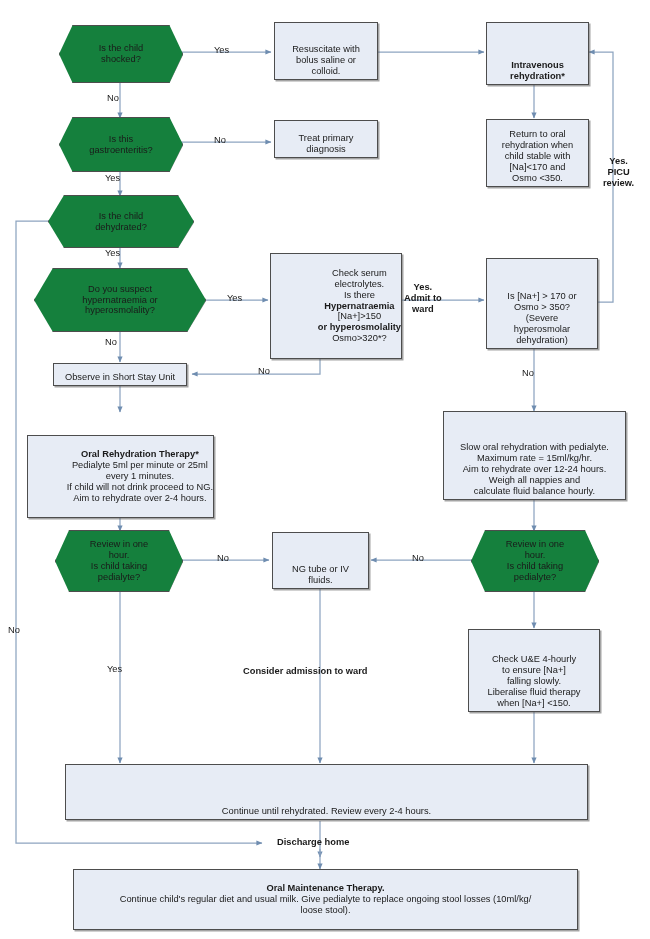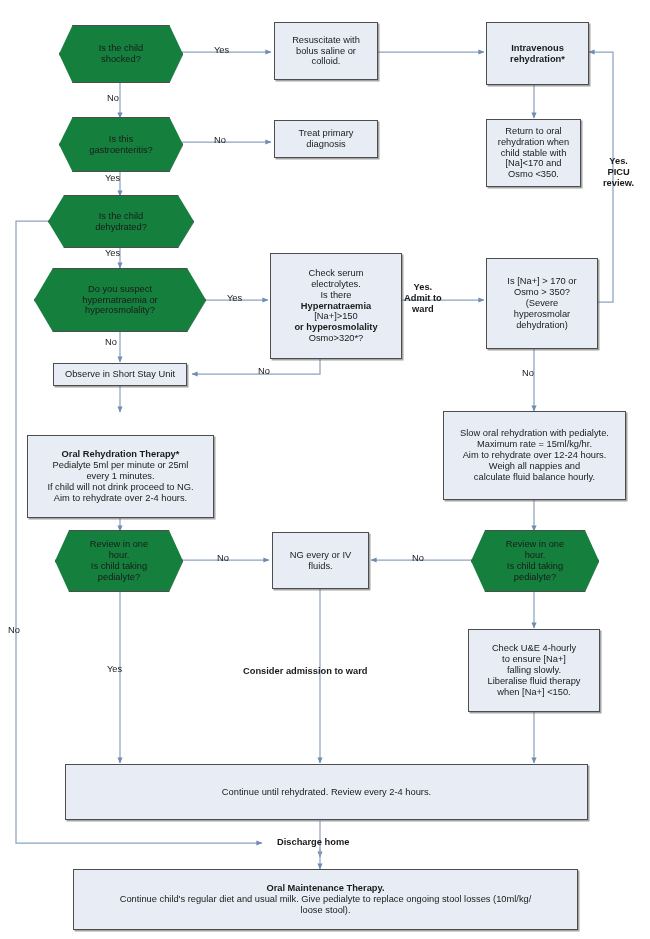--- a/index.html
+++ b/index.html
@@ -8,21 +8,21 @@
     width:650px;height:939px;
     background:#ffffff;
     font-family:"Liberation Sans","DejaVu Sans",sans-serif;
     color:#1a1a1a;
     overflow:hidden;
   }
   svg.edges{position:absolute;left:0;top:0;width:650px;height:939px;overflow:visible;}
   .node{
     position:absolute;
     box-sizing:border-box;
-    display:flex;align-items:center;justify-content:center;
+    display:flex;align-items:flex-end;justify-content:center;
     text-align:center;
     line-height:1.18;
     z-index:3;
   }
   .box{
     background:#e7ecf5;
     border:1.3px solid #4d4d4d;
     box-shadow:1.5px 1.5px 0 rgba(90,90,90,0.55);
   }
   .hex{
@@ -168,21 +168,21 @@
   <div class="node box t" style="left:486px;top:22px;width:103px;height:63px;font-weight:bold;">
     <div class="inner" style="white-space:pre-line;">Intravenous
 rehydration*</div>
   </div>
 
   <div class="node box t" style="left:274px;top:120px;width:104px;height:38px;">
     <div class="inner" style="white-space:pre-line;">Treat primary
 diagnosis</div>
   </div>
 
-  <div class="node box t" style="left:486px;top:119px;width:95px;height:68px;">
+  <div class="node box t" style="left:486px;top:119px;width:103px;height:68px;">
     <div class="inner" style="white-space:pre-line;">Return to oral
 rehydration when
 child stable with
 [Na]&lt;170 and
 Osmo &lt;350.</div>
   </div>
 
   <div class="node box t" style="left:270px;top:253px;width:132px;height:106px;flex-direction:column;justify-content:center;">
     <div>
       <div>Check serum</div>
@@ -219,21 +219,21 @@
 
   <div class="node box t" style="left:443px;top:411px;width:183px;height:89px;">
     <div class="inner" style="white-space:pre-line;">Slow oral rehydration with pedialyte.
 Maximum rate = 15ml/kg/hr.
 Aim to rehydrate over 12-24 hours.
 Weigh all nappies and
 calculate fluid balance hourly.</div>
   </div>
 
   <div class="node box t" style="left:272px;top:532px;width:97px;height:57px;">
-    <div class="inner" style="white-space:pre-line;">NG every or IV
+    <div class="inner" style="white-space:pre-line;">NG tube or IV
 fluids.</div>
   </div>
 
   <div class="node box t" style="left:468px;top:629px;width:132px;height:83px;">
     <div class="inner" style="white-space:pre-line;">Check U&amp;E 4-hourly
 to ensure [Na+]
 falling slowly.
 Liberalise fluid therapy
 when [Na+] &lt;150.</div>
   </div>

